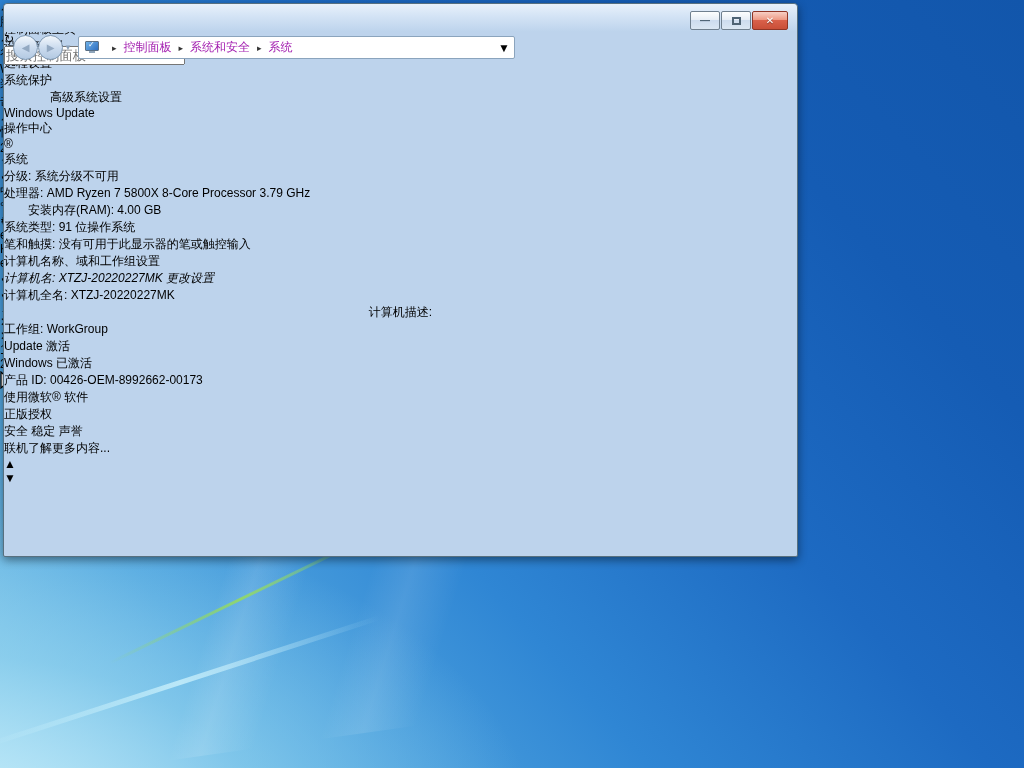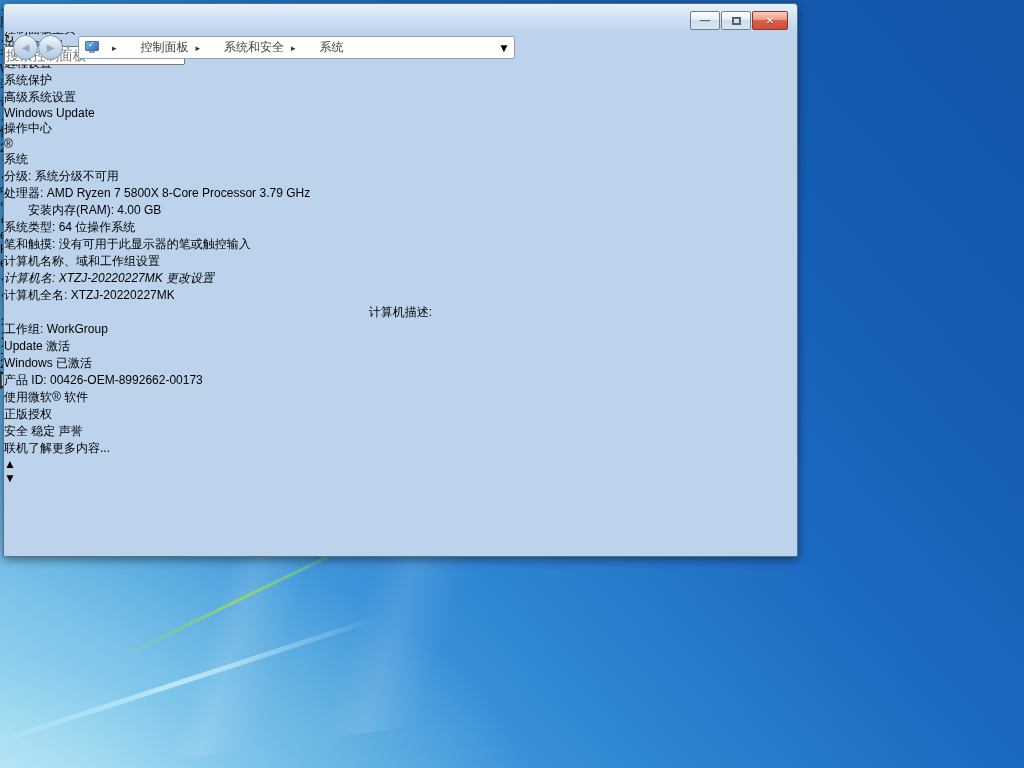--- a/index.html
+++ b/index.html
@@ -45,21 +45,21 @@
     color:#93a9c2; font-size:10px; display:flex; align-items:center; justify-content:center; }
   .navchev { position:absolute; left:60px; top:11px; color:#8aa0b8; font-size:8px; }
   .crumbbox { position:absolute; left:74px; top:4px; width:437px; height:23px; background:#fff;
     border:1px solid #8ba4bd; border-radius:2px; display:flex; align-items:center; padding:0 4px; }
   .crumb-pc { width:16px; height:13px; position:relative; margin:0 4px 0 2px; }
   .crumb-pc .scr { position:absolute; left:0; top:0; width:14px; height:10px; border:1px solid #5a6f84;
     background:linear-gradient(135deg,#6fb1e8,#2f6fc0); border-radius:1px; }
   .crumb-pc .scr::after { content:"✓"; position:absolute; left:2px; top:-2px; color:#fff; font-size:8px; }
   .crumb-pc .base { position:absolute; left:4px; top:10px; width:6px; height:2px; background:#8fa5ba; }
   .crumb-sep { color:#333; font-size:9px; margin:0 7px; }
-  .crumb-item { color:#404040; white-space:nowrap;margin-left:17px; }
+  .crumb-item { color:#a21caf; white-space:nowrap; }
   .crumb-drop { margin-left:auto; color:#4d6activity'. }
   .crumb-drop { margin-left:auto; color:#4d6378; font-size:8px; }
   .refreshbtn { position:absolute; left:515px; top:4px; width:26px; height:23px; background:#fff;
     border:1px solid #8ba4bd; border-radius:2px; color:#2e64c8; font-size:13px; font-weight:bold;
     display:flex; align-items:center; justify-content:center; }
   .searchbox { position:absolute; left:548px; top:4px; width:239px; height:23px; background:#fff;
     border:1px solid #8ba4bd; border-radius:2px; display:flex; align-items:center; }
   .searchbox input { flex:1; border:none; outline:none; font-style:italic; color:#707070; font-size:12px;
     padding:0 6px; font-family:"Liberation Sans",sans-serif; background:transparent; }
   .mag { position:relative; width:16px; height:16px; margin-right:6px; }
@@ -346,21 +346,21 @@
 
       <div class="sidebar">
         <div class="side-home">控制面板主页</div>
         <span class="shield-sm" style="top:52px;"></span>
         <div class="side-task" style="top:52px;">设备管理器</div>
         <span class="shield-sm" style="top:77px;"></span>
         <div class="side-task" style="top:77px;">远程设置</div>
         <span class="shield-sm" style="top:102px;"></span>
         <div class="side-task" style="top:102px;">系统保护</div>
         <span class="shield-sm" style="top:127px;"></span>
-        <div class="side-task" style="top:127px;">高级系统设置</div>
+        <div class="side-task" style="top:127px;padding-left:46px;">高级系统设置</div>
         <div class="side-link2" style="top:432px;">Windows Update</div>
         <div class="side-link2" style="top:406px;">操作中心</div>
       </div>
 
       <div class="content">
         <div class="sphere">
           <span class="orange"></span><span class="gloss"></span>
         </div>
         <span class="reg-mark">®</span>
 
@@ -376,21 +376,21 @@
           <span class="lab">处理器:</span>
           <span class="val">AMD Ryzen 7 5800X 8-Core Processor</span>
           <span class="extra">3.79 GHz</span>
         </div>
         <div class="frow" style="top:136px;padding-left:24px;">
           <span class="lab">安装内存(RAM):</span>
           <span class="val">4.00 GB</span>
         </div>
         <div class="frow" style="top:160px;">
           <span class="lab">系统类型:</span>
-          <span class="val">64 位操作系统</span>
+          <span class="val">91 位操作系统</span>
         </div>
         <div class="frow" style="top:184px;">
           <span class="lab">笔和触摸:</span>
           <span class="val">没有可用于此显示器的笔或触控输入</span>
         </div>
 
         
         <div class="sec-head" style="top:216px;">
           <span>计算机名称、域和工作组设置</span><span class="rule"></span>
         </div>

